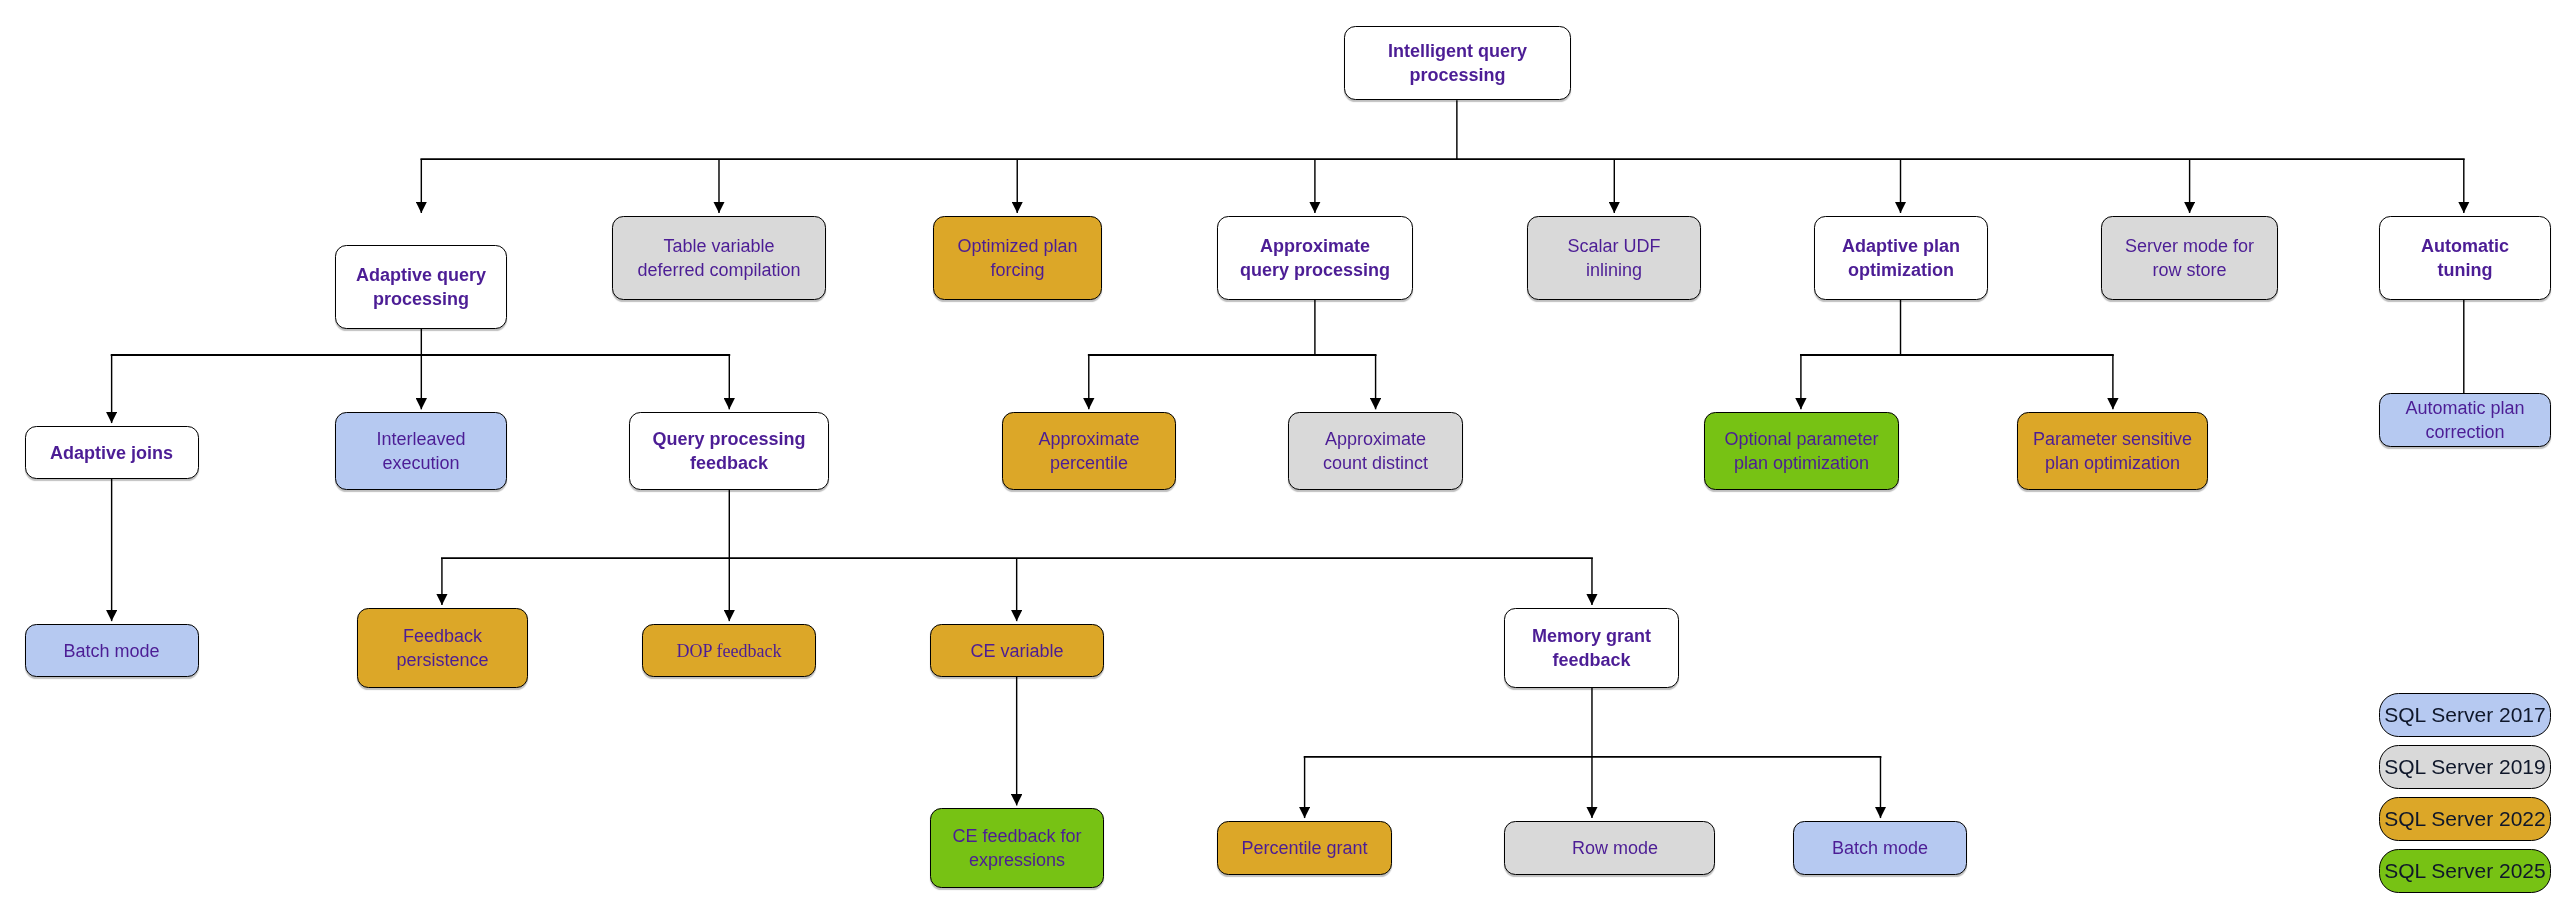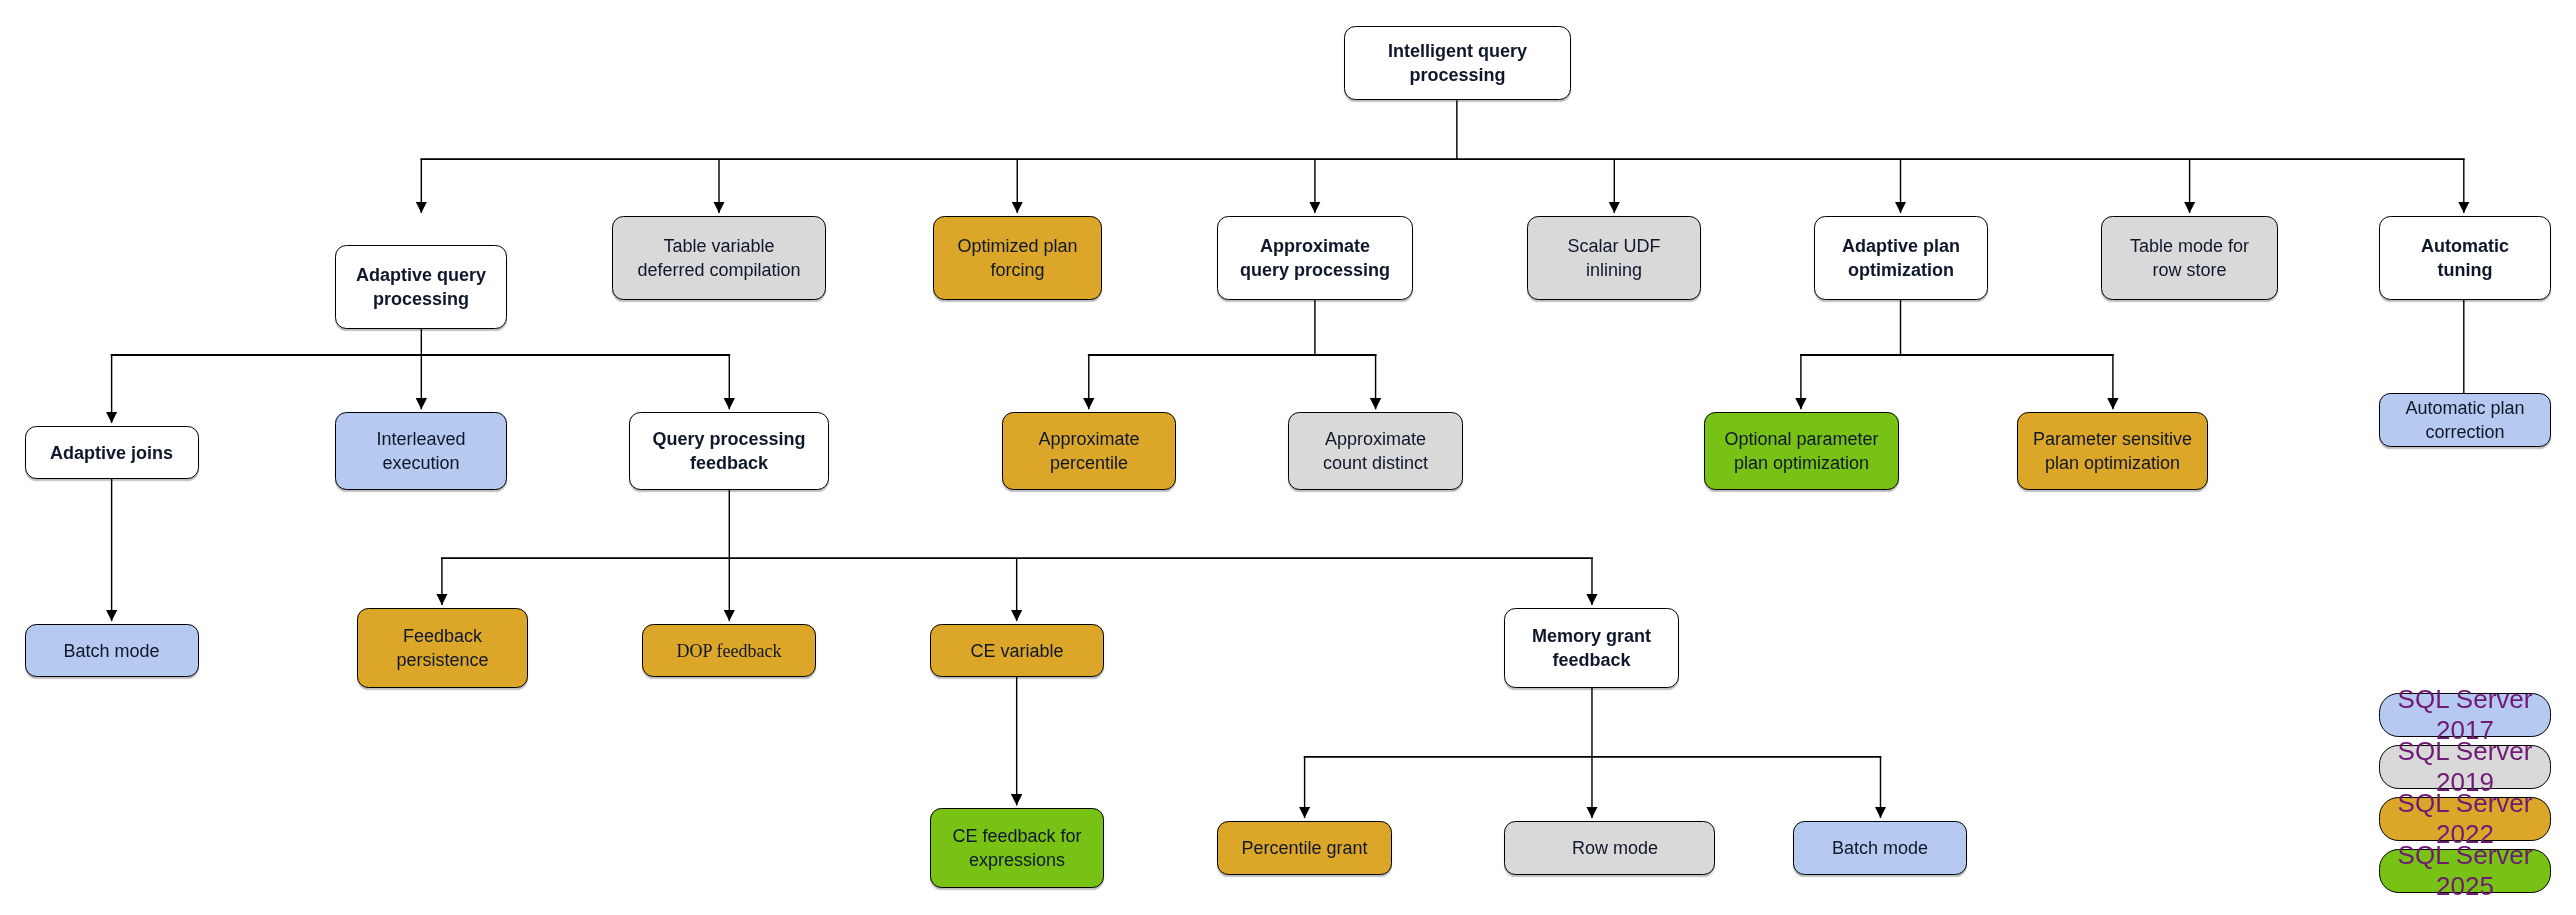--- a/index.html
+++ b/index.html
@@ -28,35 +28,35 @@
     box-sizing: border-box;
     border: 1.7px solid #000000;
     border-radius: 11.4px;
     display: flex;
     align-items: center;
     justify-content: center;
     text-align: center;
     white-space: pre-line;
     font-size: 18px;
     line-height: 24px;
-    color: #0f172a;
+    color: #4c1d95;
     box-shadow: 0 1.1px 1.1px rgba(0,0,0,0.25);
   }
   .node.bold { font-weight: 700; }
   .legend-item {
     position: absolute;
     box-sizing: border-box;
     border: 1.7px solid #000000;
     border-radius: 19.5px;
     display: flex;
     align-items: center;
     justify-content: center;
     text-align: center;
-    font-size: 26px;
-    color: #701a75;
+    font-size: 21px;
+    color: #0f172a;
   }
 </style>
 </head>
 <body>
 
 <div id="canvas">
   <svg id="connectors" viewBox="0 0 4500 1600" xmlns="http://www.w3.org/2000/svg">
     <defs>
       <marker id="arrow" viewBox="0 0 10 10" refX="10" refY="5" markerWidth="8" markerHeight="8" orient="auto" markerUnits="strokeWidth">
         <path d="M0,0 L10,5 L0,10 z" fill="#000000"></path>
@@ -118,21 +118,21 @@
       <div class="node" style="left: 612px; top: 216px; width: 214px; height: 84px; background: rgb(217, 217, 217);">Table variable
 deferred compilation</div>
       <div class="node" style="left: 933px; top: 216px; width: 169px; height: 84px; background: rgb(220, 167, 40);">Optimized plan
 forcing</div>
       <div class="node bold" style="left: 1217px; top: 216px; width: 196px; height: 84px; background: rgb(255, 255, 255);">Approximate
 query processing</div>
       <div class="node" style="left: 1527px; top: 216px; width: 174px; height: 84px; background: rgb(217, 217, 217);">Scalar UDF
 inlining</div>
       <div class="node bold" style="left: 1814px; top: 216px; width: 174px; height: 84px; background: rgb(255, 255, 255);">Adaptive plan
 optimization</div>
-      <div class="node" style="left: 2101px; top: 216px; width: 177px; height: 84px; background: rgb(217, 217, 217);">Table mode for
+      <div class="node" style="left: 2101px; top: 216px; width: 177px; height: 84px; background: rgb(217, 217, 217);">Server mode for
 row store</div>
       <div class="node bold" style="left: 2379px; top: 216px; width: 172px; height: 84px; background: rgb(255, 255, 255);">Automatic
 tuning</div>
       <div class="node bold" style="left: 24.6px; top: 426px; width: 174px; height: 53px; background: rgb(255, 255, 255);">Adaptive joins</div>
       <div class="node" style="left: 335px; top: 412px; width: 172px; height: 78px; background: rgb(182, 201, 241);">Interleaved
 execution</div>
       <div class="node bold" style="left: 629px; top: 412px; width: 200px; height: 78px; background: rgb(255, 255, 255);">Query processing
 feedback</div>
       <div class="node" style="left: 1002px; top: 412px; width: 174px; height: 78px; background: rgb(220, 167, 40);">Approximate
 percentile</div>

